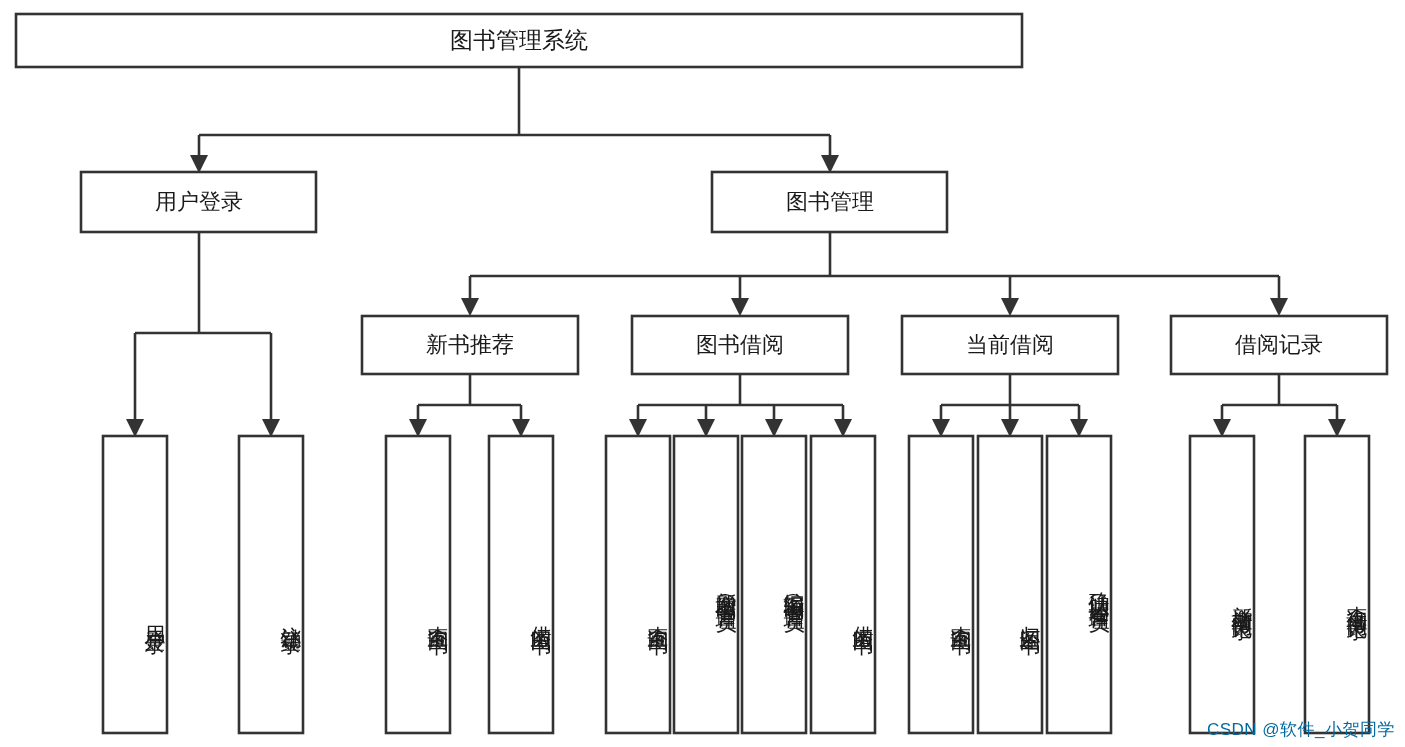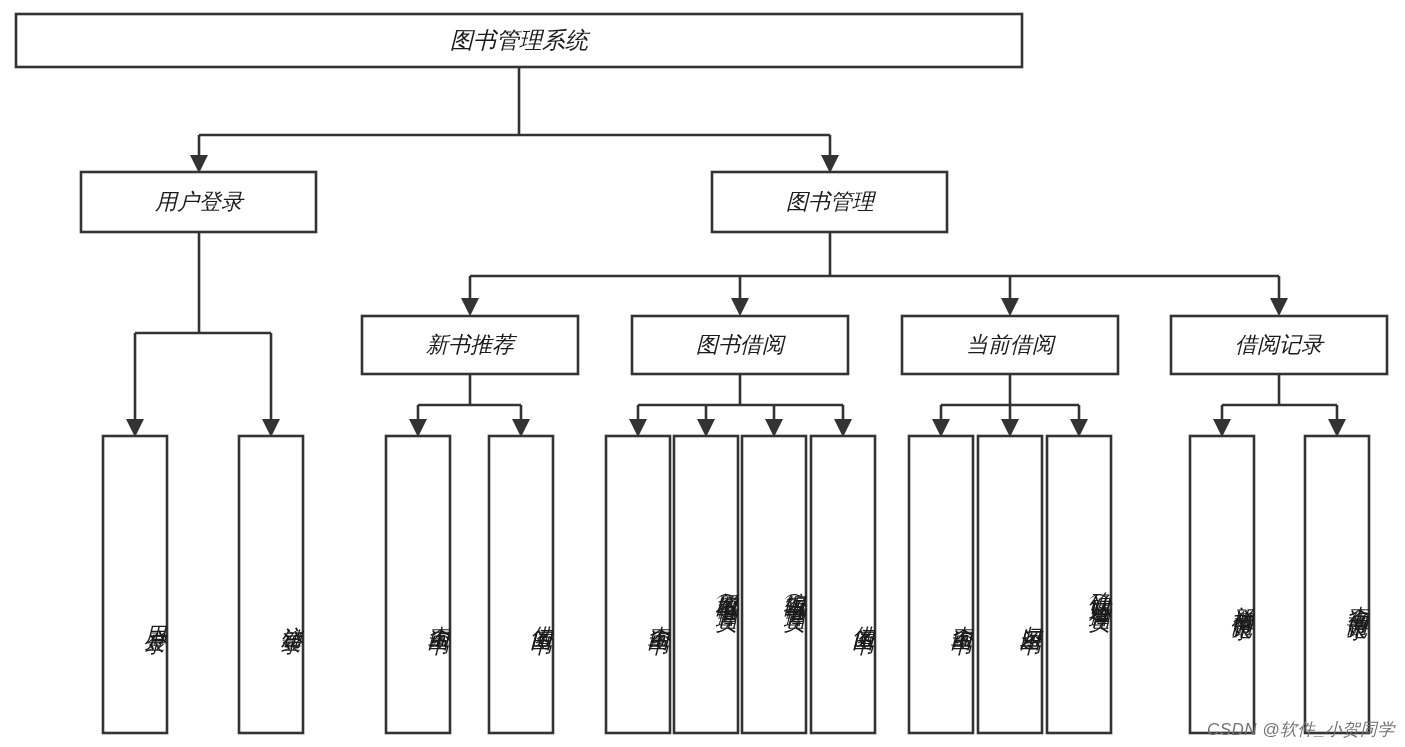--- a/index.html
+++ b/index.html
@@ -11,21 +11,20 @@
     width: 1405px;
     height: 747px;
     font-family: "Liberation Sans", "DejaVu Sans", sans-serif;
     overflow: hidden;
     position: relative;
   }
   #diagram-root {
     position: relative;
     width: 1405px;
     height: 747px;
-    font-style: italic;
   }
   svg.flow {
     position: absolute;
     top: 0;
     left: 0;
     width: 1405px;
     height: 747px;
     display: block;
   }
   .node-box {
@@ -72,21 +71,21 @@
     justify-content: center;
     white-space: nowrap;
     pointer-events: none;
   }
   .watermark {
     position: absolute;
     right: 10px;
     bottom: 6px;
     font-family: "Liberation Sans", "DejaVu Sans", sans-serif;
     font-size: 17px;
-    color: #737373;
+    color: #0369a1;
     white-space: nowrap;
     letter-spacing: 0.5px;
   }
 </style>
 </head>
 <body>
 
 <div id="diagram-root">
 
   <svg class="flow" viewBox="0 0 1405 747">

